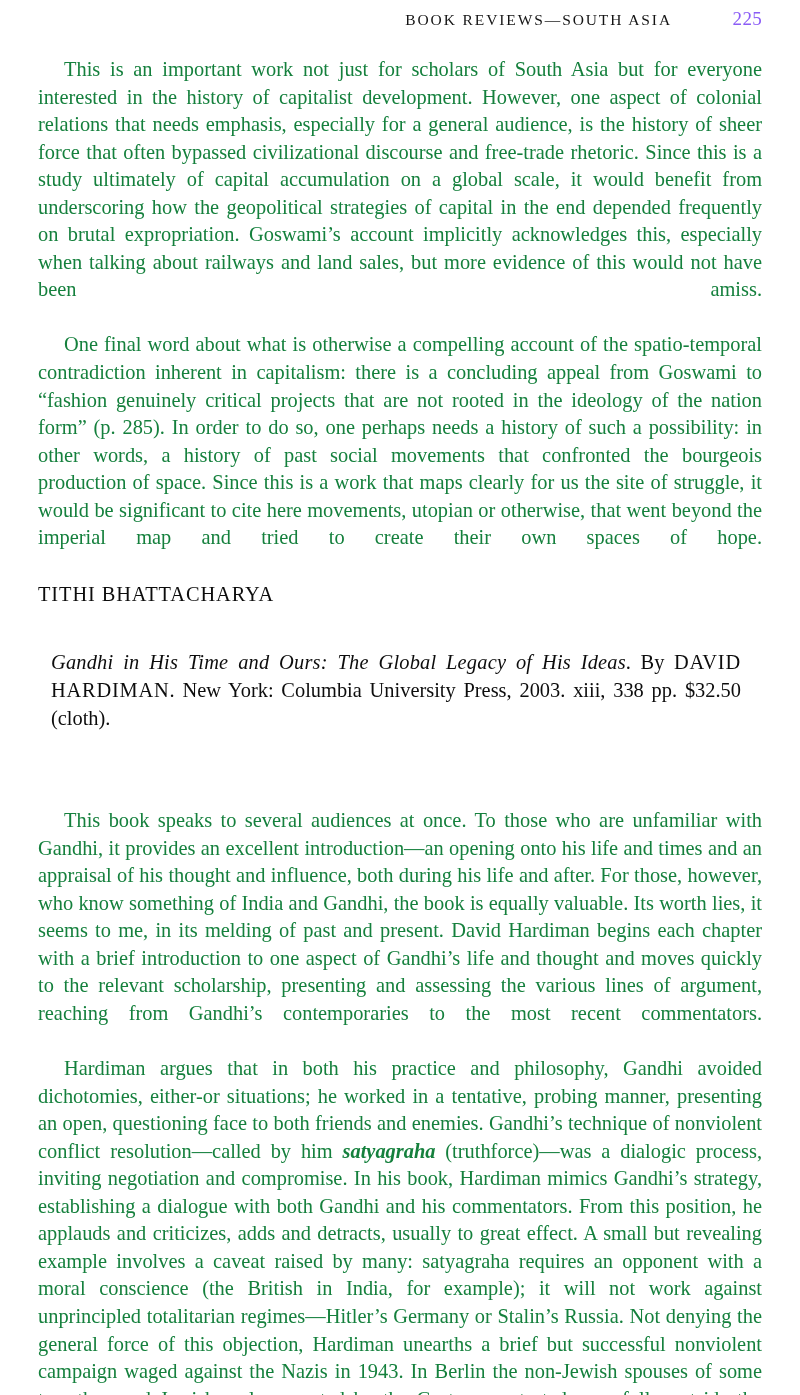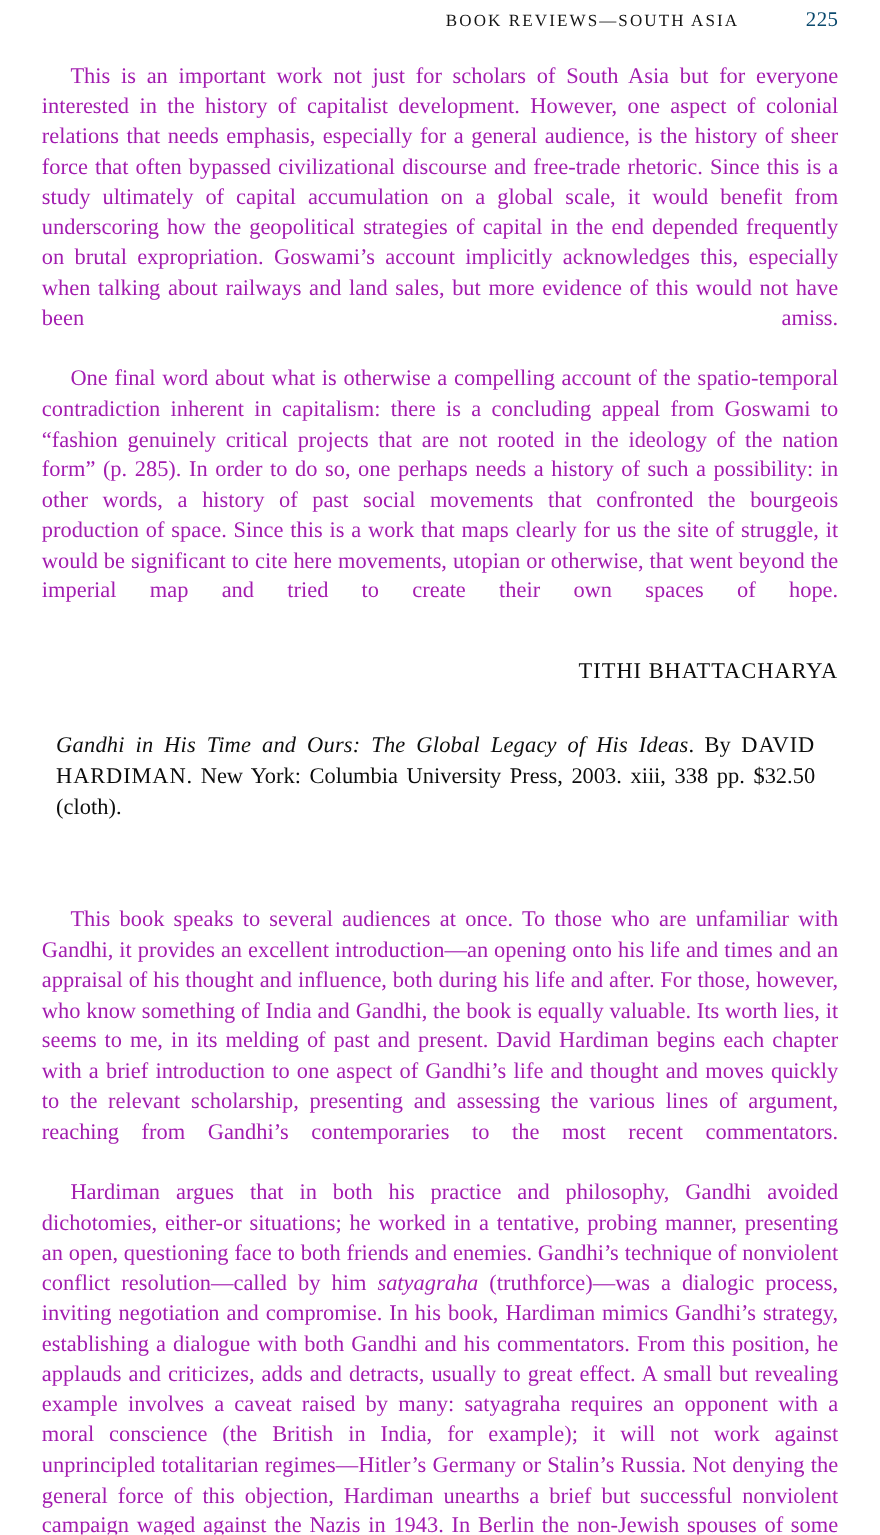--- a/index.html
+++ b/index.html
@@ -44,21 +44,21 @@
     text-transform: uppercase;
     font-variant: small-caps;
     white-space: nowrap;
     color: #141414;
   }
 
   .running-head-folio {
     font-size: 19px;
     margin-left: 46px;
     letter-spacing: 0.3px;
-    color: #0c4a6e;
+    color: #8b5cf6;
     min-width: 44px;
     text-align: right;
   }
 
   
   .content {
     position: absolute;
     top: 56px;
     left: 38px;
     width: 724px;
@@ -66,34 +66,34 @@
 
   p.body-par {
     margin: 0;
     font-size: 20.4px;
     line-height: 27.55px;
     text-align: justify;
     text-justify: inter-word;
     text-indent: 26px;
     hyphens: manual;
     -webkit-hyphens: manual;
-    color: #a21caf;
+    color: #15803d;
   }
 
   
   p.body-par::after {
     content: "";
     display: inline-block;
     width: 100%;
   }
 
   
   .signature {
-    margin-top: 18px;
-    text-align: right;
+    margin-top: 2px;
+    text-align: left;
     line-height: 27.55px;
   }
 
   .reviewer-name {
     display: block;
     font-size: 20.4px;
     font-variant: small-caps;
     text-transform: uppercase;
     letter-spacing: 0.9px;
     color: #0d0d0d;
@@ -139,20 +139,21 @@
     letter-spacing: 0.8px;
   }
 
   .spacer-after-citation {
     height: 34px;
   }
 
   
   .term-italic {
     font-style: italic;
+    font-weight: bold;
   }
 </style>
 </head>
 <body>
 
 <div class="page">
 
   <div class="running-head">
     <span class="running-head-title">Book Reviews—South Asia</span>
     <span class="running-head-folio">225</span>

